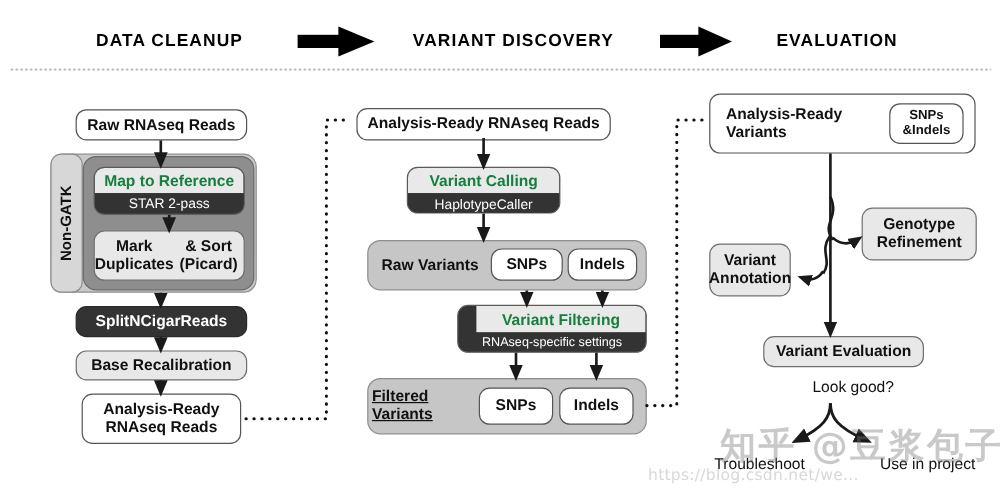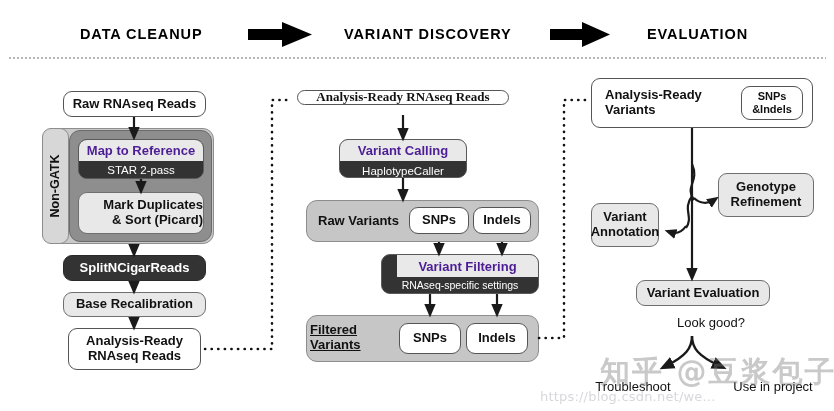--- a/index.html
+++ b/index.html
@@ -29,21 +29,21 @@
     border-radius:9px;
   }
   .n-white{background:#ffffff;border:1.6px solid #555;color:#111;}
   .n-lite {background:#e8e8e8;border:1.6px solid #6f6f6f;color:#111;}
   .n-dark {background:#333333;border:1.6px solid #2a2a2a;color:#ffffff;}
 
   
   .combo{position:absolute;border-radius:9px;overflow:hidden;
          border:1.5px solid #5a5a5a;box-sizing:border-box;background:#333;}
   .combo .top{
-    background:#e9e9e9;color:#4c1d95;font-weight:bold;font-size:13px;
+    background:#e9e9e9;color:#15803d;font-weight:bold;font-size:13px;
     display:flex;align-items:center;justify-content:center;box-sizing:border-box;
   }
   .combo .bot{
     background:#333333;color:#ffffff;font-weight:normal;font-size:11.5px;
     display:flex;align-items:center;justify-content:center;box-sizing:border-box;
   }
 
   
   .panel{position:absolute;box-sizing:border-box;border-radius:11px;}
   .panel-mid{background:#8e8e8e;border:1.5px solid #6a6a6a;}
@@ -119,36 +119,36 @@
     <span>Non-GATK</span>
   </div>
   <div class="panel panel-mid" style="left:69px;top:130px;width:143px;height:112px;"></div>
 
   <div class="combo" style="left:78px;top:139px;width:126px;height:40px;">
     <div class="top" style="height:21px;">Map to Reference</div>
     <div class="bot" style="height:17px;">STAR 2-pass</div>
   </div>
 
   <div class="node n-lite" style="left:78px;top:192px;width:126px;height:42px;
-              flex-direction:column;align-items:flex-end;">
+              flex-direction:row;">
     <div>Mark Duplicates</div>
     <div>&amp; Sort (Picard)</div>
   </div>
 
   <div class="node n-dark" style="left:63px;top:255px;width:143px;height:26px;">SplitNCigarReads</div>
 
   <div class="node n-lite" style="left:63px;top:292px;width:143px;height:25px;">Base Recalibration</div>
 
   <div class="node n-white" style="left:68px;top:328px;width:133px;height:42px;
               flex-direction:column;">
     <div>Analysis-Ready</div>
     <div>RNAseq Reads</div>
   </div>
 
-  <div class="node n-white" style="left:297px;top:90px;width:212px;height:15px;font-family:Liberation Serif, serif;">Analysis-Ready RNAseq Reads</div>
+  <div class="node n-white" style="left:297px;top:90px;width:212px;height:27px;">Analysis-Ready RNAseq Reads</div>
 
   <div class="combo" style="left:339px;top:139px;width:128px;height:39px;">
     <div class="top" style="height:21px;">Variant Calling</div>
     <div class="bot" style="height:20px;">HaplotypeCaller</div>
   </div>
 
   <div class="panel panel-grp" style="left:306px;top:200px;width:233px;height:42px;"></div>
   <div class="label-left" style="left:318px;top:214px;width:92px;">Raw Variants</div>
   <div class="node n-white" style="left:409px;top:207px;width:60px;height:27px;">SNPs</div>
   <div class="node n-white" style="left:473px;top:207px;width:58px;height:27px;">Indels</div>

